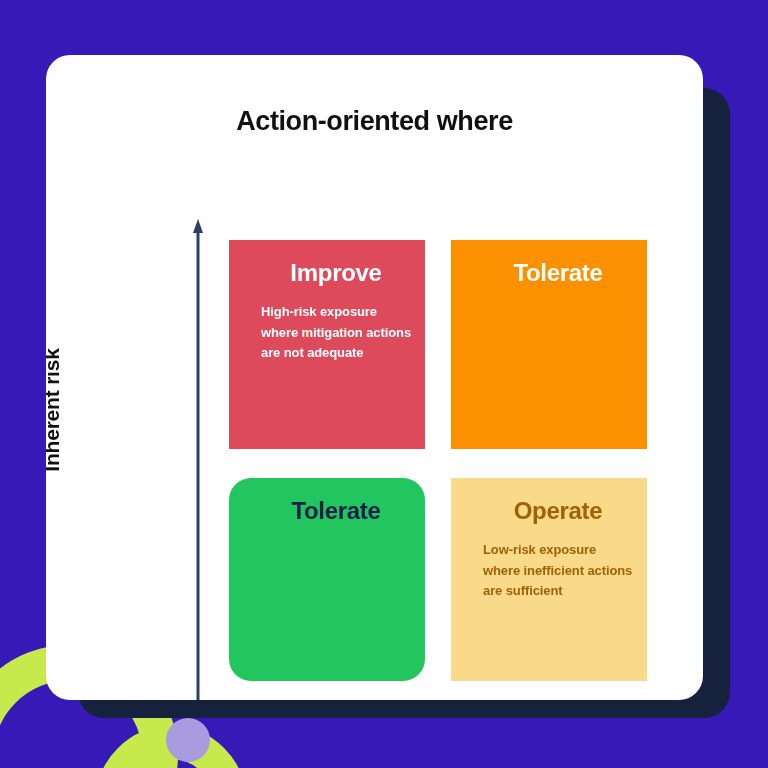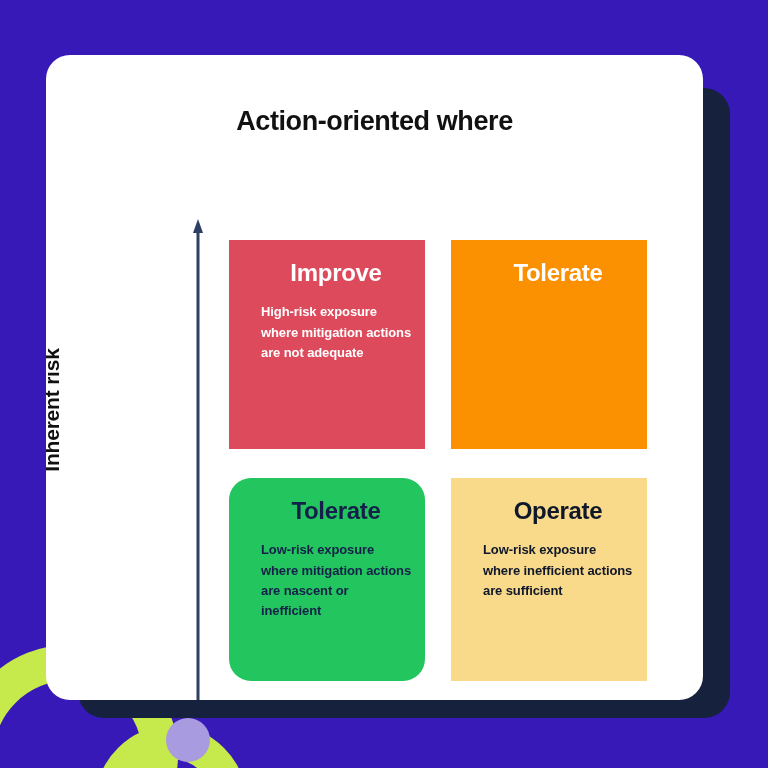--- a/index.html
+++ b/index.html
@@ -142,21 +142,21 @@
   .quad-desc {
     font-size: 13px;
     font-weight: 700;
     line-height: 1.55;
     letter-spacing: -0.1px;
   }
 
   .q-improve  { background: #DC4A5B; color: #FFFFFF; }
   .q-monitor  { background: #FB9000; color: #FFFFFF; }
   .q-tolerate { background: #22c55e; color: #14204A; border-radius: 22px; }
-  .q-operate  { background: #F9D98A; color: #0f172a; }
+  .q-operate  { background: #F9D98A; color: #a16207; }
 </style>
 </head>
 <body>
 
 <div id="stage">
 
   <div class="deco-lime-ring"></div>
   <div class="deco-lime-ring-2"></div>
   <div class="deco-purple-circle"></div>
 
@@ -183,21 +183,20 @@
         <div class="quad-title">Improve</div>
         <div class="quad-desc">High-risk exposure where mitigation actions are not adequate</div>
       </div>
 
       <div class="quad q-monitor">
         <div class="quad-title">Tolerate</div>
       </div>
 
       <div class="quad q-tolerate">
         <div class="quad-title">Tolerate</div>
-        <div class="quad-desc">Low-risk exposure where mitigation actions are nascent or inefficient</div>
       </div>
 
       <div class="quad q-operate">
         <div class="quad-title">Operate</div>
         <div class="quad-desc">Low-risk exposure where inefficient actions are sufficient</div>
       </div>
 
     </div>
   </div>
 </div>

